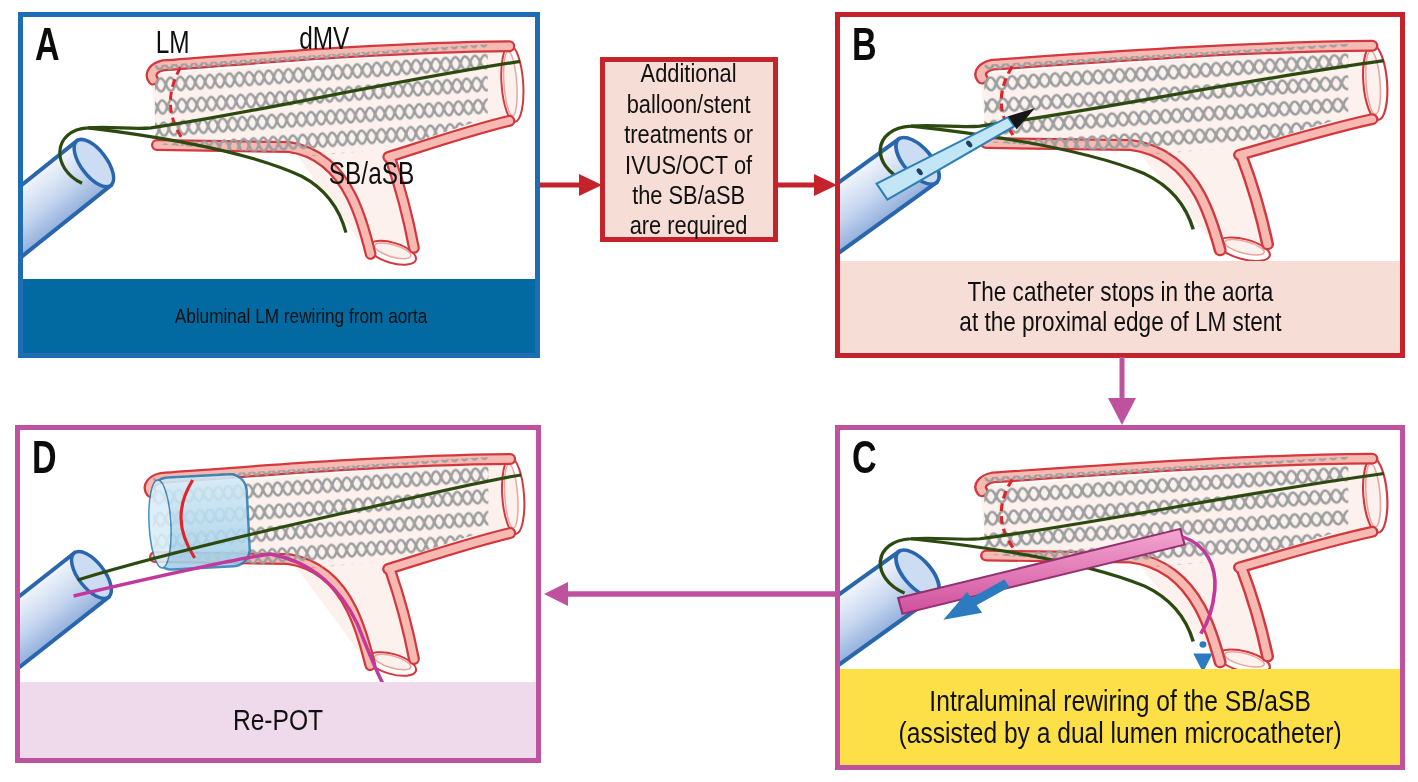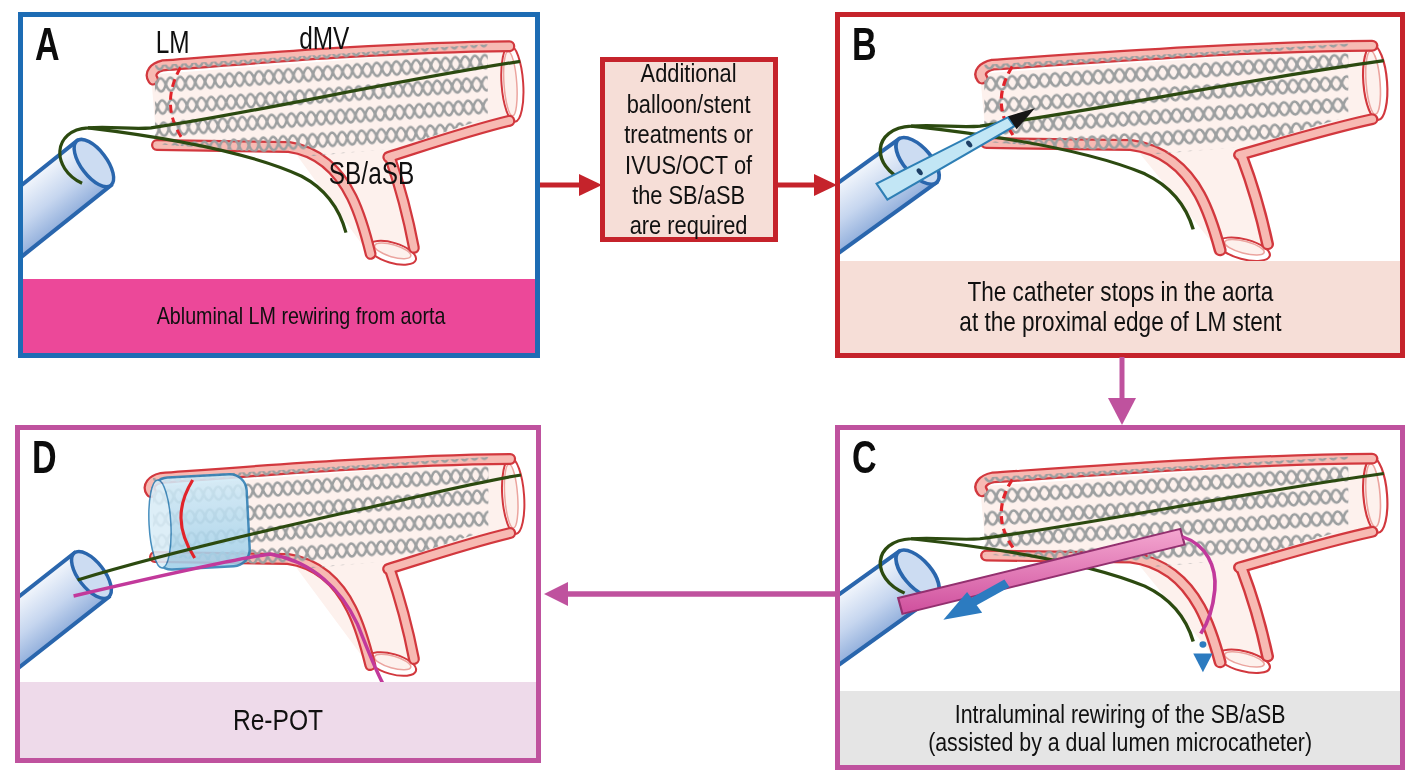--- a/index.html
+++ b/index.html
@@ -8,23 +8,23 @@
   .panel{position:absolute;background:#fff;box-sizing:border-box;}
   .panel-a{left:18px;top:12px;width:522px;height:346px;border:5px solid #1d6cb4;}
   .panel-b{left:835px;top:12px;width:570px;height:346px;border:5px solid #c5232b;}
   .panel-c{left:835px;top:425px;width:570px;height:345px;border:5px solid #bf529e;}
   .panel-d{left:15px;top:425px;width:526px;height:338px;border:5px solid #bf529e;}
   .panel svg.art{display:block;position:absolute;left:0;top:0;}
   .panel-letter{position:absolute;top:0px;left:12px;font-size:46px;font-weight:bold;
                 transform:scaleX(.74);transform-origin:left top;color:#0c0c0c;z-index:5;}
   .caption{position:absolute;left:0;right:0;bottom:0;display:flex;align-items:center;
            justify-content:center;color:#101010;z-index:4;}
-  .cap-a{height:74px;background:#ec4899;font-size:24px;padding-left:44px;}
+  .cap-a{height:74px;background:#0369a1;font-size:21px;padding-left:44px;}
   .cap-b{height:92px;background:#f6ded7;font-size:27.5px;}
-  .cap-c{height:74px;background:#e5e5e5;font-size:26px;}
+  .cap-c{height:96px;background:#fde047;font-size:30px;}
   .cap-d{height:76px;background:#eedaea;font-size:30px;}
   .cond{display:inline-block;transform:scaleX(.82);transform-origin:center;
         text-align:center;line-height:1.08;white-space:nowrap;}
   .decision-box{position:absolute;left:600px;top:57px;width:178px;height:185px;
                 border:5px solid #c5232b;background:#f6ded7;box-sizing:border-box;
                 display:flex;align-items:center;justify-content:center;font-size:26px;}
   .decision-box .cond{transform:scaleX(.84);line-height:1.17;}
   .arrow{position:absolute;}
 </style>
 </head>

